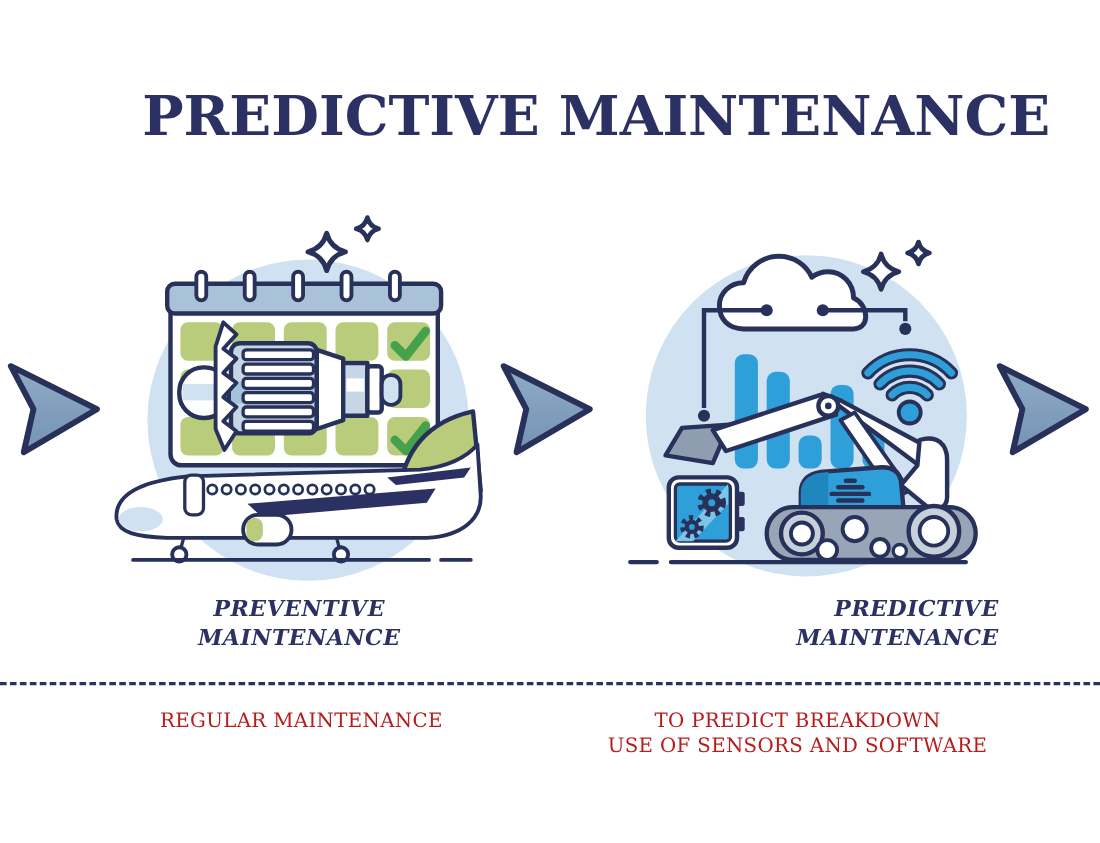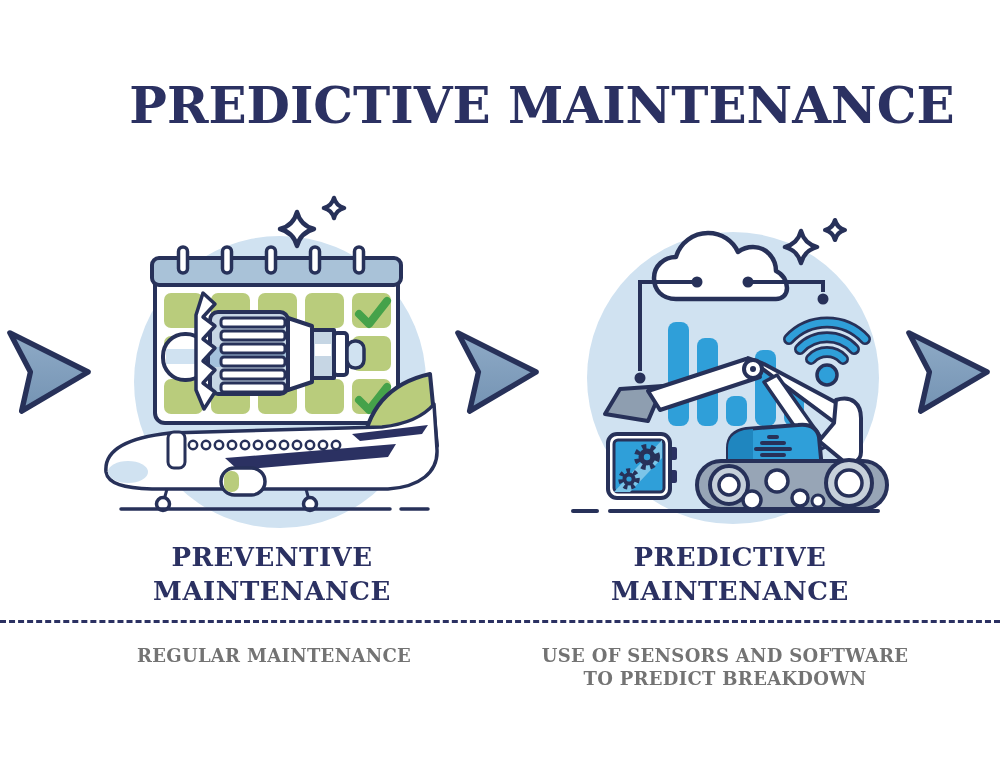--- a/index.html
+++ b/index.html
@@ -6,31 +6,31 @@
   .canvas{
     position:relative;width:1000px;height:766px;background:#ffffff;
     font-family:"DejaVu Serif","Liberation Serif",serif;overflow:hidden;
   }
   .title{
     position:absolute;top:76px;left:0;width:1000px;text-align:center;
     font-size:50px;font-weight:bold;letter-spacing:0px;color:#2b3162;padding-left:42px;
   }
   .section-label{
     position:absolute;width:320px;text-align:center;top:540px;
-    font-size:26px;font-weight:bold;color:#2b3162;line-height:1.32;letter-spacing:.5px;
+    font-size:20px;font-weight:bold;color:#2b3162;line-height:1.32;letter-spacing:.5px;font-style:italic;
   }
   .section-label.left{left:112px;}
-  .section-label.right{left:570px;}
+  .section-label.right{left:588px;text-align:right;}
   .divider{
     position:absolute;top:620px;left:0;width:1000px;height:0;
     border-top:3px dashed #2b3162;
   }
   .section-desc{
     position:absolute;width:400px;text-align:center;top:644px;
-    font-size:18px;font-weight:bold;color:#737373;line-height:1.3;letter-spacing:.3px;
+    font-size:18px;font-weight:normal;color:#b91c1c;line-height:1.3;letter-spacing:.3px;
   }
   .section-desc.left{left:74px;}
   .section-desc.right{left:525px;}
   .illu,.arrow{position:absolute;}
 </style>
 </head>
 <body>
 
 <div class="canvas">
 
@@ -255,17 +255,17 @@
     <div>PREDICTIVE</div>
     <div>MAINTENANCE</div>
   </div>
 
   <div class="divider"></div>
 
   <div class="section-desc left">
     <div>REGULAR MAINTENANCE</div>
   </div>
   <div class="section-desc right">
+    <div>TO PREDICT BREAKDOWN</div>
     <div>USE OF SENSORS AND SOFTWARE</div>
-    <div>TO PREDICT BREAKDOWN</div>
   </div>
 
 </div>
 
 </body></html>

